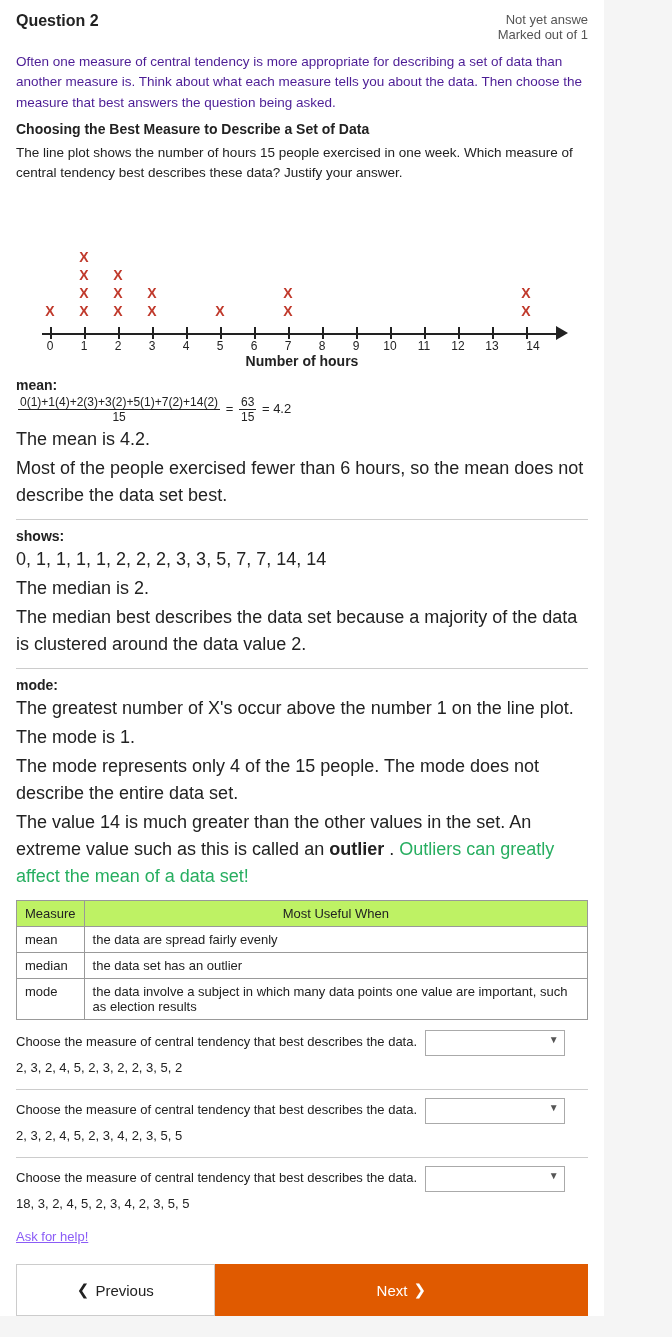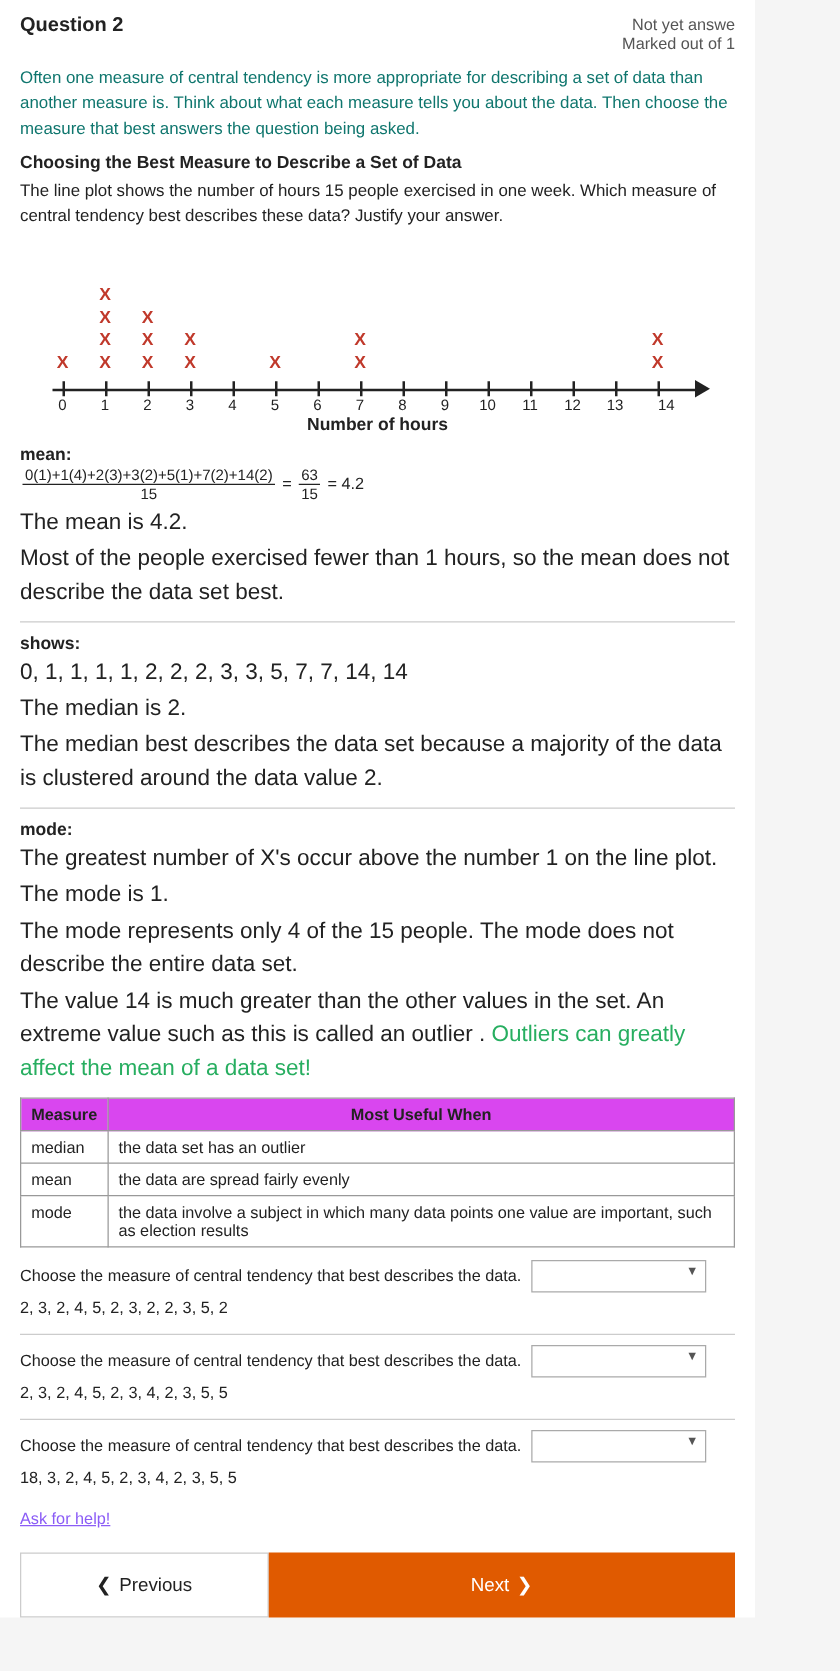--- a/index.html
+++ b/index.html
@@ -30,31 +30,31 @@
     }
     .status-block {
       text-align: right;
       font-size: 13px;
       color: #555;
     }
     .intro-text {
       font-size: 13.5px;
       line-height: 1.5;
       margin-bottom: 8px;
-      color: #0f766e;
+      color: #4c1d95;
     }
     .section-title {
       font-weight: bold;
       font-size: 14px;
       margin-bottom: 6px;
     }
     .prompt-text {
       font-size: 13.5px;
       line-height: 1.5;
-      margin-bottom: 0;
+      margin-bottom: 22px;
     }
     
     .line-plot-container {
       margin: 0 auto 4px auto;
       width: 540px;
       padding: 6px 0 0 0;
     }
     .x-marks-area {
       position: relative;
       height: 110px;
@@ -139,40 +139,40 @@
       display: block;
       font-size: 12px;
       padding: 0 2px;
     }
     .body-text {
       font-size: 18px;
       line-height: 1.5;
       margin-bottom: 2px;
     }
     .outlier-bold {
-      font-weight: normal;
+      font-weight: bold;
     }
     .outlier-highlight {
       color: #27ae60;
     }
     
     .measure-table {
       width: 100%;
       border-collapse: collapse;
       margin: 8px 0 10px 0;
       font-size: 13px;
     }
     .measure-table th, .measure-table td {
       border: 1px solid #999;
       padding: 5px 8px;
       vertical-align: top;
     }
     .measure-table th {
-      background: #d946ef;
-      font-weight: bold;
+      background: #bef264;
+      font-weight: normal;
     }
     
     .question-row {
       margin-bottom: 14px;
     }
     .question-row-label {
       font-size: 13px;
       margin-bottom: 4px;
     }
     .dropdown-inline {
@@ -357,21 +357,21 @@
         <span class="denominator">15</span>
       </span>
       <span> = </span>
       <span class="fraction">
         <span class="numerator">63</span>
         <span class="denominator">15</span>
       </span>
       <span>= 4.2</span>
     </div>
     <div class="body-text">The mean is 4.2.</div>
-    <div class="body-text">Most of the people exercised fewer than 1 hours, so the mean does not describe the data set best.</div>
+    <div class="body-text">Most of the people exercised fewer than 6 hours, so the mean does not describe the data set best.</div>
   </div>
 
   <div class="divider"></div>
 
   
   <div class="median-section">
     <div class="measure-label">shows:</div>
     <div class="body-text">0, 1, 1, 1, 1, 2, 2, 2, 3, 3, 5, 7, 7, 14, 14</div>
     <div class="body-text">The median is 2.</div>
     <div class="body-text">The median best describes the data set because a majority of the data is clustered around the data value 2.</div>
@@ -393,26 +393,26 @@
   
   <table class="measure-table">
     <thead>
       <tr>
         <th>Measure</th>
         <th>Most Useful When</th>
       </tr>
     </thead>
     <tbody id="table-body">
     <tr>
+          <td>mean</td>
+          <td>the data are spread fairly evenly</td>
+        </tr>
+        <tr>
           <td>median</td>
           <td>the data set has an outlier</td>
-        </tr>
-        <tr>
-          <td>mean</td>
-          <td>the data are spread fairly evenly</td>
         </tr>
         <tr>
           <td>mode</td>
           <td>the data involve a subject in which many data points one value are important, such as election results</td>
         </tr>
       </tbody>
   </table>
 
   
   <div class="question-row">

